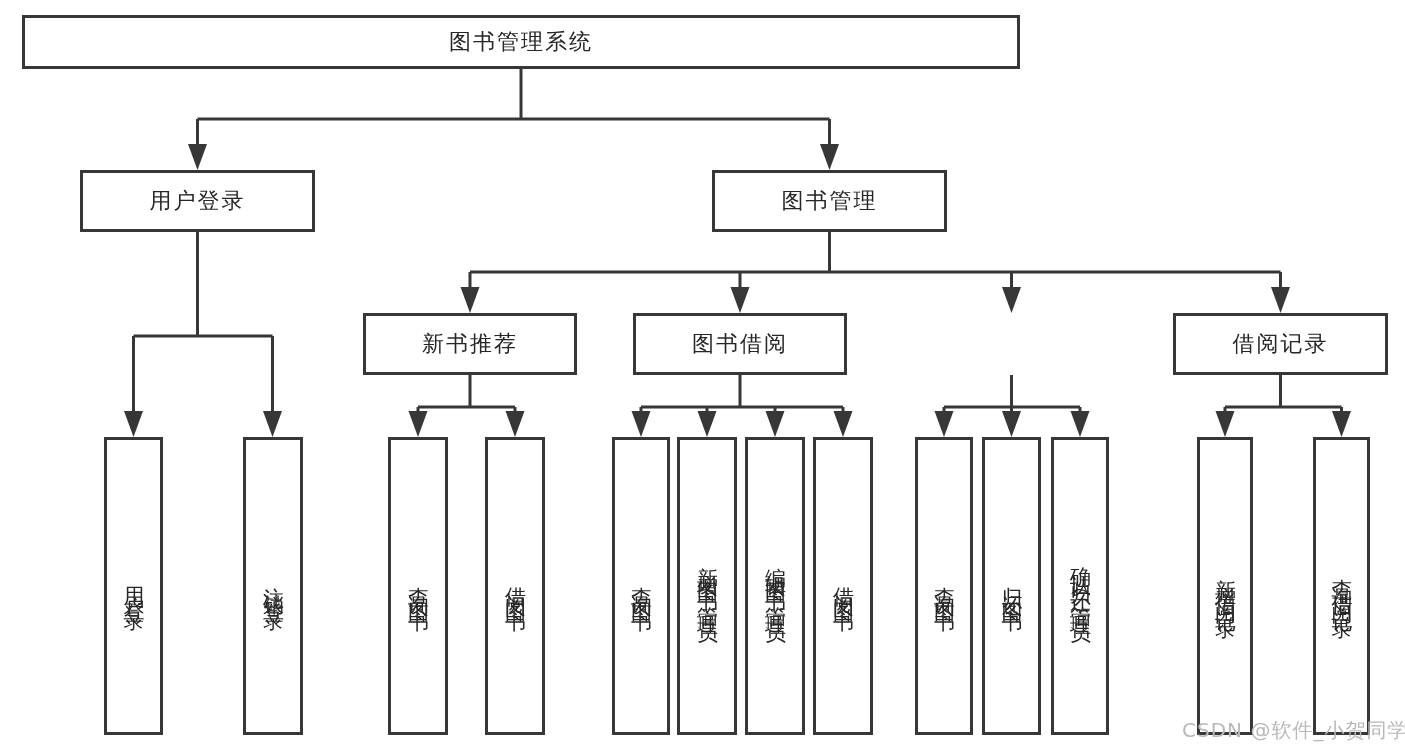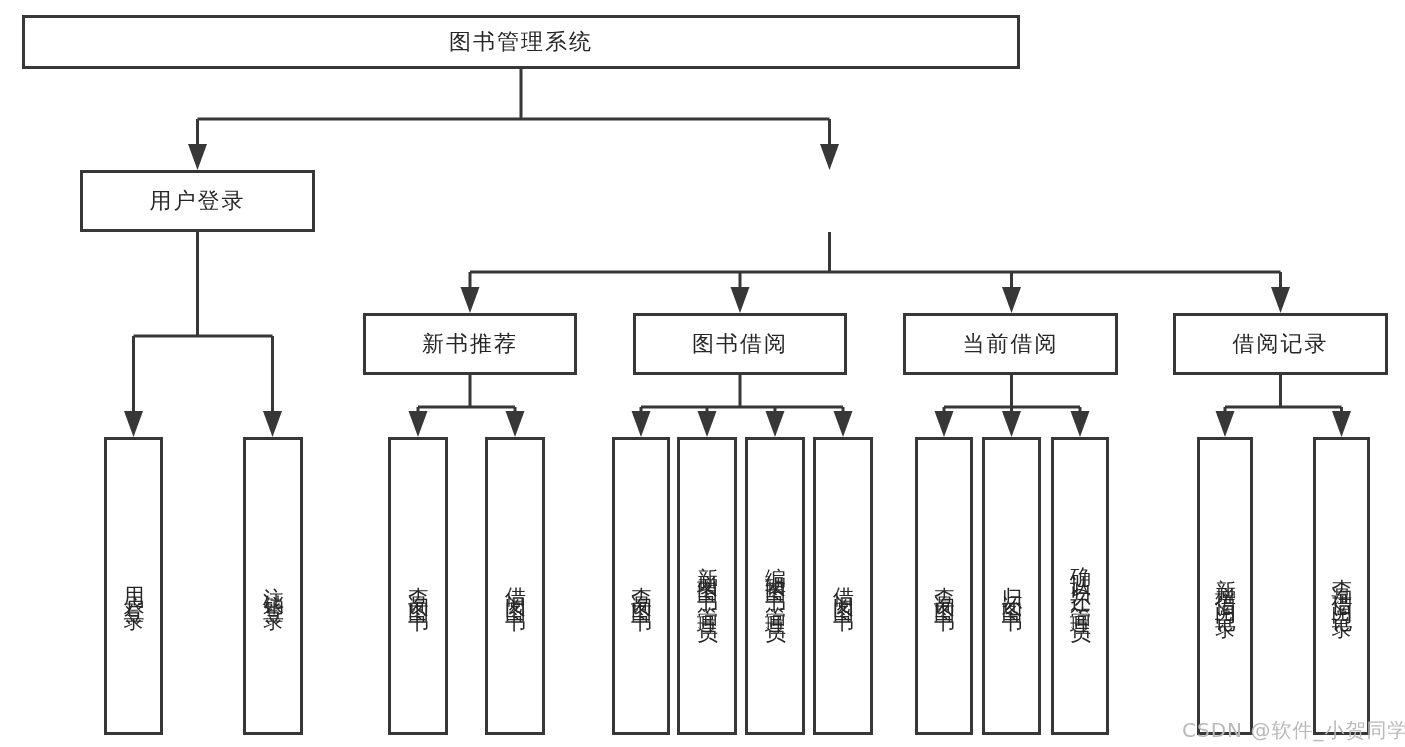--- a/index.html
+++ b/index.html
@@ -96,29 +96,29 @@
     </g>
   </svg>
 
   <div class="box hbox root" style="left:22px;top:15px;width:998px;height:54px;">
     <span>图书管理系统</span>
   </div>
 
   <div class="box hbox" style="left:80px;top:170px;width:235px;height:62px;">
     <span>用户登录</span>
   </div>
+  <div class="box hbox" style="left:712px;top:170px;width:235px;height:62px;">
+    <span>图书管理</span>
+  </div>
 
   <div class="box hbox" style="left:633px;top:313px;width:214px;height:62px;">
     <span>图书借阅</span>
   </div>
   <div class="box hbox" style="left:363px;top:313px;width:214px;height:62px;">
     <span>新书推荐</span>
-  </div>
-  <div class="box hbox" style="left:903px;top:313px;width:215px;height:62px;">
-    <span>当前借阅</span>
   </div>
   <div class="box hbox" style="left:1173px;top:313px;width:215px;height:62px;">
     <span>借阅记录</span>
   </div>
 
   <div class="box vbox" style="left:104px;top:437px;width:59px;height:298px;">
     <span>用户登录</span>
   </div>
   <div class="box vbox" style="left:243px;top:437px;width:60px;height:298px;">
     <span>注销登录</span>

